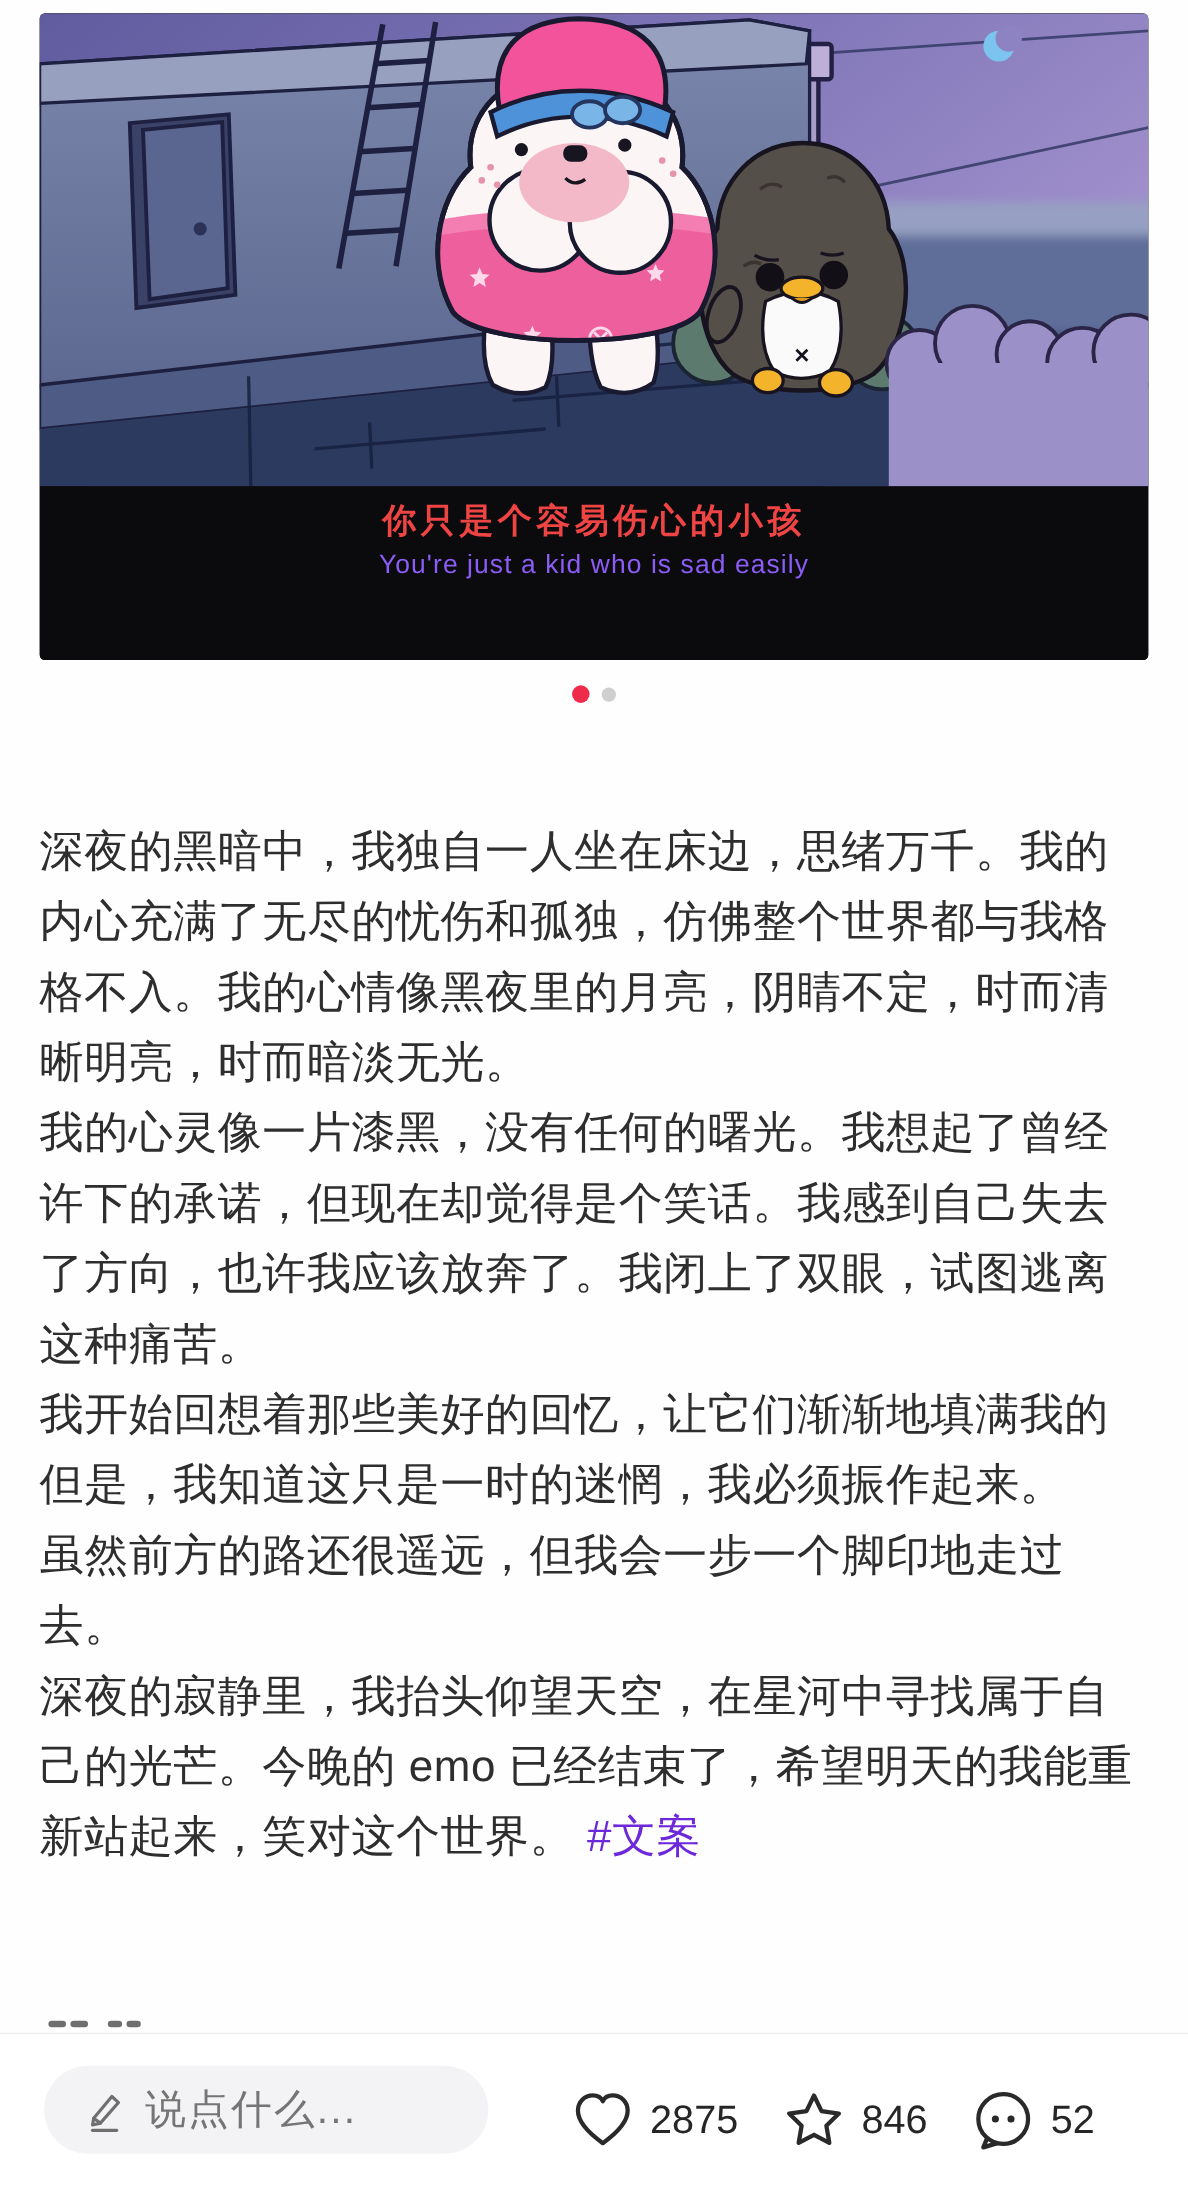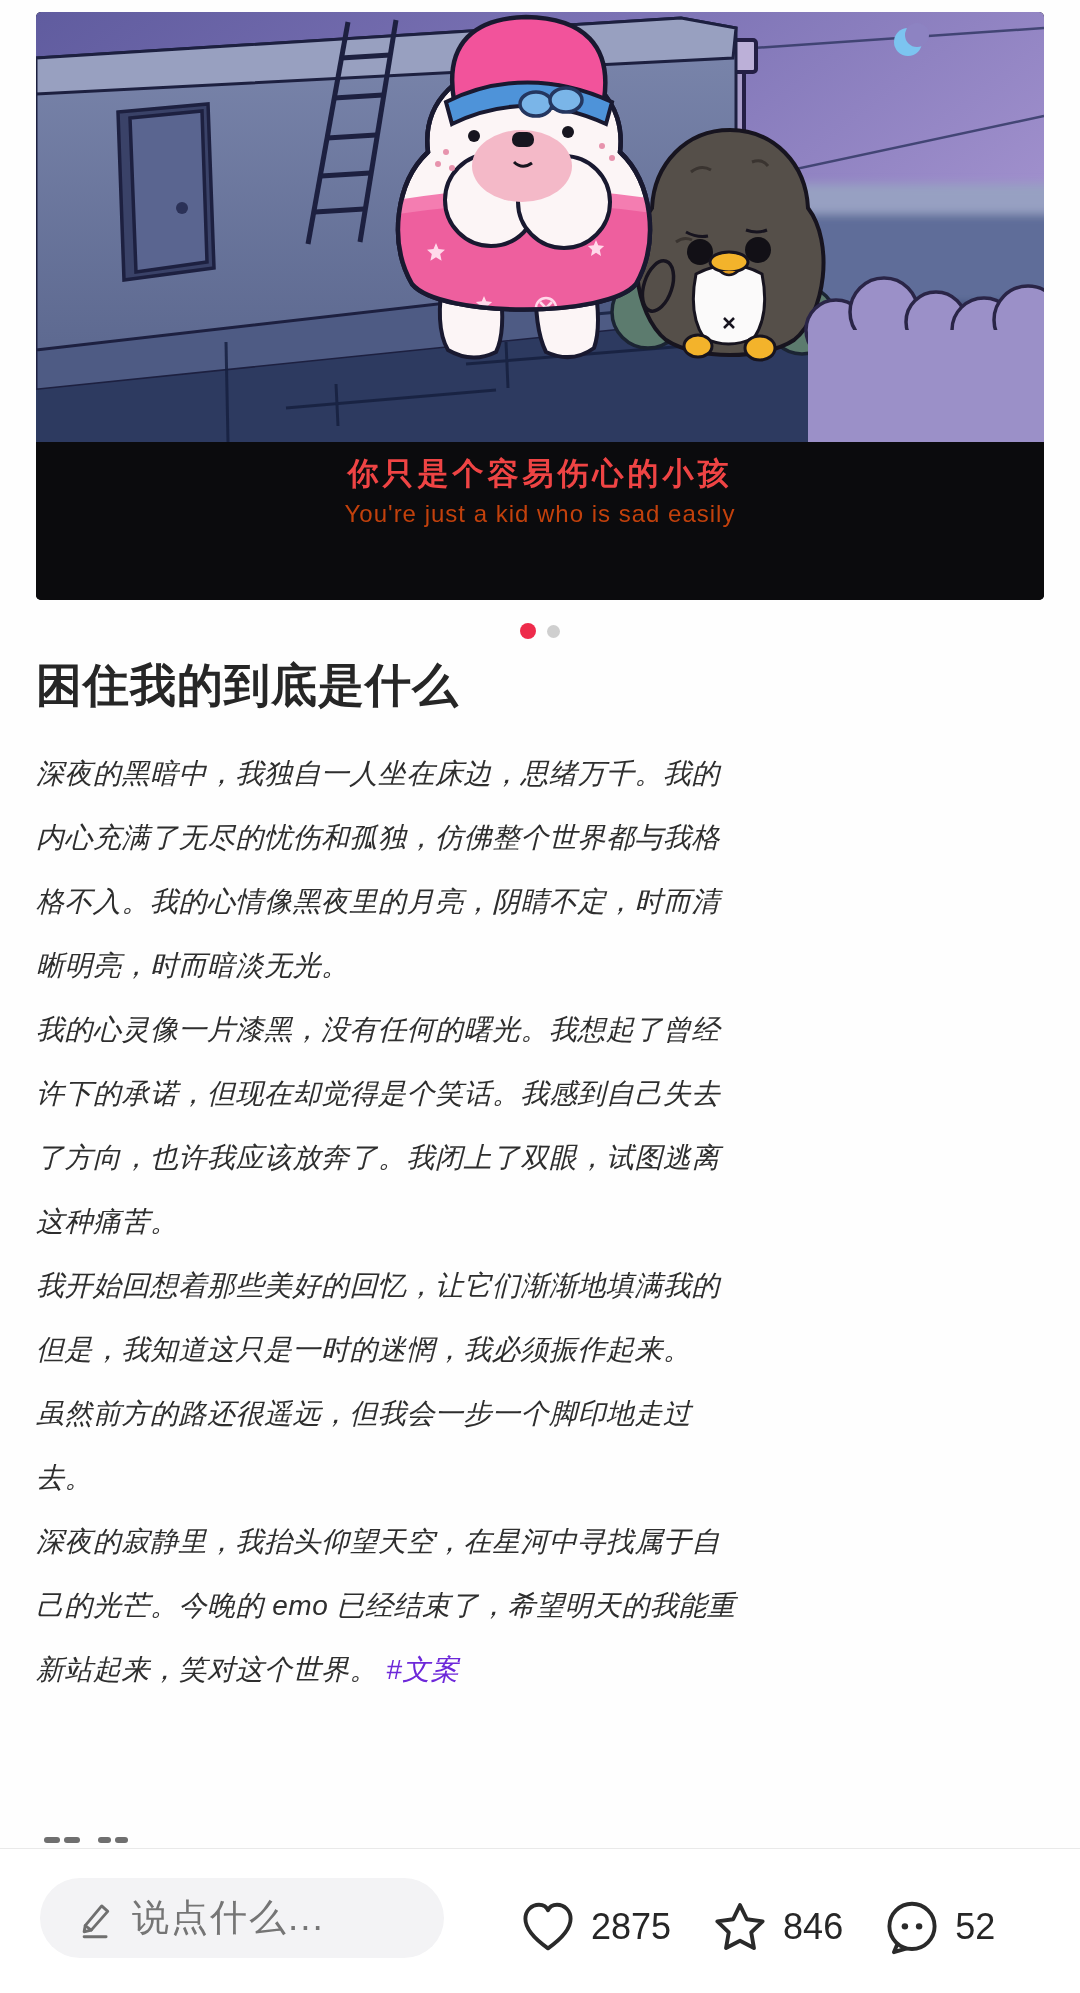--- a/index.html
+++ b/index.html
@@ -6,33 +6,33 @@
   body{width:1080px;height:1993px;position:relative;overflow:hidden;
        font-family:"Liberation Sans","DejaVu Sans",sans-serif;color:#2e2e2e;}
   .page{position:absolute;inset:0;background:#fefefe;}
 
   
   .hero{position:absolute;left:36px;top:12px;width:1008px;height:588px;
         border-radius:5px;overflow:hidden;background:#0b0b0d;}
   .hero svg{display:block;}
   .caption{position:absolute;left:0;right:0;top:446px;text-align:center;line-height:1;}
   .caption-cn{font-size:31px;font-weight:bold;color:#ef4444;letter-spacing:4px;}
-  .caption-en{margin-top:13px;font-size:24px;color:#c2410c;letter-spacing:1px;}
+  .caption-en{margin-top:13px;font-size:24px;color:#8b5cf6;letter-spacing:1px;}
 
   
   .dots{position:absolute;top:622px;left:0;width:100%;height:18px;
         display:flex;justify-content:center;align-items:center;gap:11px;}
   .dot{width:13px;height:13px;border-radius:50%;background:#cfcfcf;}
   .dot.active{width:16px;height:16px;background:#ee2b4b;}
 
   
   .title{position:absolute;left:36px;top:655px;width:1008px;margin:0;
          font-size:46px;font-weight:700;color:#262626;letter-spacing:1px;}
   .body-text{position:absolute;left:36px;top:742px;width:1008px;}
-  .body-text p{margin:0;font-size:28px;line-height:64px;color:#2e2e2e;letter-spacing:.5px;font-style:italic;}
+  .body-text p{margin:0;font-size:40px;line-height:64px;color:#2e2e2e;letter-spacing:.5px;}
   .hashtag{color:#6d28d9;text-decoration:none;}
 
   
   .cutoff{position:absolute;left:44px;top:1837px;display:flex;align-items:center;}
   .cutoff i{display:block;height:6px;background:#6f6f6f;border-radius:3px;}
   .cutoff i:nth-child(1){width:16px;margin-right:4px;}
   .cutoff i:nth-child(2){width:16px;margin-right:18px;}
   .cutoff i:nth-child(3){width:13px;margin-right:4px;}
   .cutoff i:nth-child(4){width:13px;}
 
@@ -201,21 +201,20 @@
       <div class="caption-cn">你只是个容易伤心的小孩</div>
       <div class="caption-en">You're just a kid who is sad easily</div>
     </div>
   </div>
 
   <div class="dots">
       <span class="dot active"></span>
       <span class="dot"></span>
     </div>
 
-  <h1 class="title">困住我的到底是什么</h1>
   <div class="body-text">
       <p>深夜的黑暗中，我独自一人坐在床边，思绪万千。我的</p>
       <p>内心充满了无尽的忧伤和孤独，仿佛整个世界都与我格</p>
       <p>格不入。我的心情像黑夜里的月亮，阴睛不定，时而清</p>
       <p>晰明亮，时而暗淡无光。</p>
       <p>我的心灵像一片漆黑，没有任何的曙光。我想起了曾经</p>
       <p>许下的承诺，但现在却觉得是个笑话。我感到自己失去</p>
       <p>了方向，也许我应该放奔了。我闭上了双眼，试图逃离</p>
       <p>这种痛苦。</p>
       <p>我开始回想着那些美好的回忆，让它们渐渐地填满我的</p>

